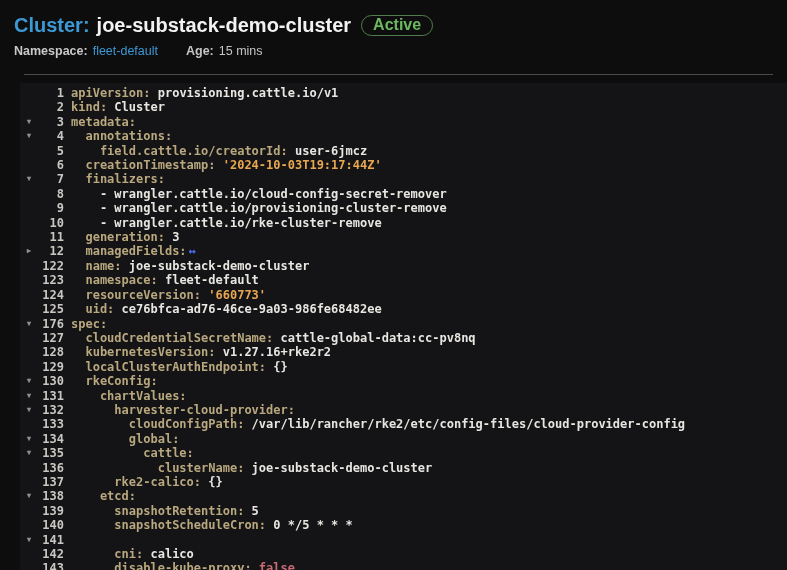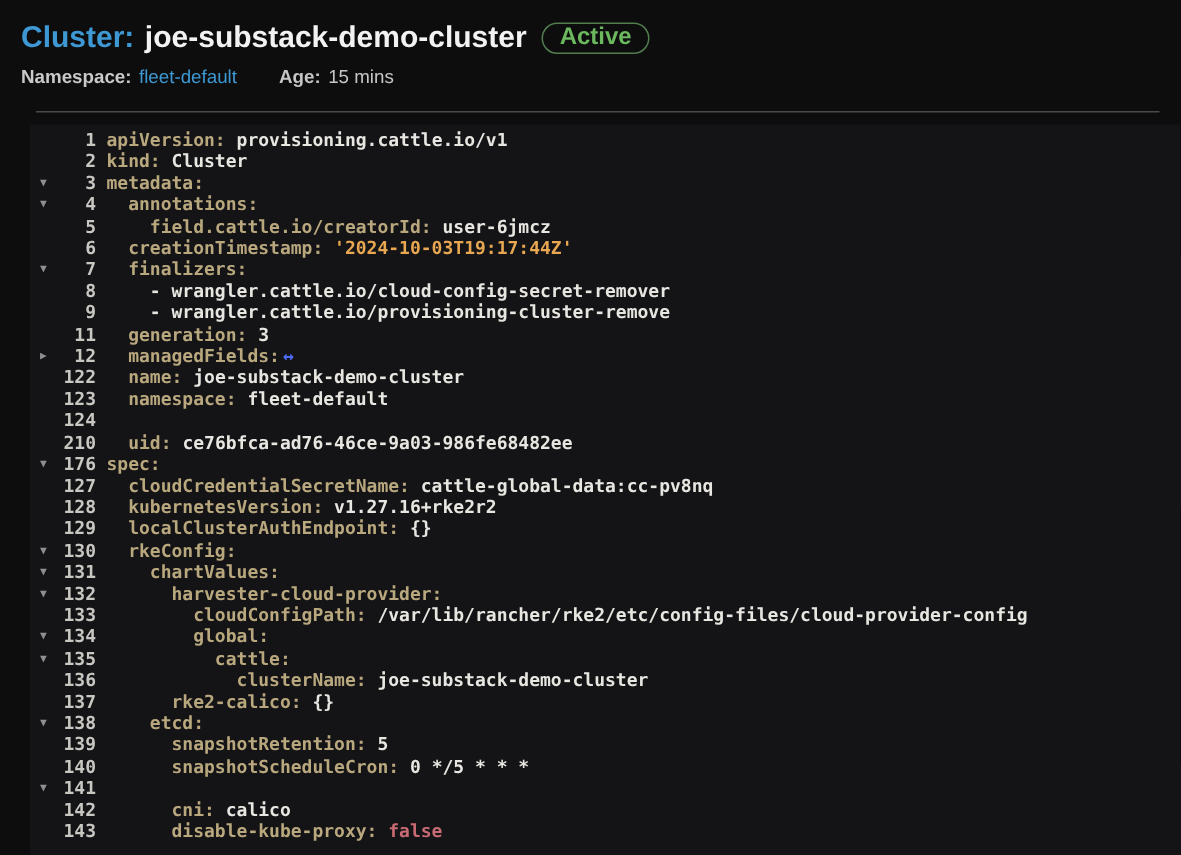--- a/index.html
+++ b/index.html
@@ -86,26 +86,27 @@
   <div class="editor">
       <div class="row"><span class="fold"></span><span class="num">1</span><span class="txt"><span class="tk-k">apiVersion:</span><span class="tk-p"> provisioning.cattle.io/v1</span></span></div>
       <div class="row"><span class="fold"></span><span class="num">2</span><span class="txt"><span class="tk-k">kind:</span><span class="tk-p"> Cluster</span></span></div>
       <div class="row"><span class="fold">▼</span><span class="num">3</span><span class="txt"><span class="tk-k">metadata:</span></span></div>
       <div class="row"><span class="fold">▼</span><span class="num">4</span><span class="txt"><span class="tk-k">  annotations:</span></span></div>
       <div class="row"><span class="fold"></span><span class="num">5</span><span class="txt"><span class="tk-k">    field.cattle.io/creatorId:</span><span class="tk-p"> user-6jmcz</span></span></div>
       <div class="row"><span class="fold"></span><span class="num">6</span><span class="txt"><span class="tk-k">  creationTimestamp:</span><span class="tk-s"> '2024-10-03T19:17:44Z'</span></span></div>
       <div class="row"><span class="fold">▼</span><span class="num">7</span><span class="txt"><span class="tk-k">  finalizers:</span></span></div>
       <div class="row"><span class="fold"></span><span class="num">8</span><span class="txt"><span class="tk-p">    - wrangler.cattle.io/cloud-config-secret-remover</span></span></div>
       <div class="row"><span class="fold"></span><span class="num">9</span><span class="txt"><span class="tk-p">    - wrangler.cattle.io/provisioning-cluster-remove</span></span></div>
+      <div class="row"><span class="fold"></span><span class="num">10</span><span class="txt"><span class="tk-p">    - wrangler.cattle.io/rke-cluster-remove</span></span></div>
       <div class="row"><span class="fold"></span><span class="num">11</span><span class="txt"><span class="tk-k">  generation:</span><span class="tk-p"> 3</span></span></div>
       <div class="row"><span class="fold">▶</span><span class="num">12</span><span class="txt"><span class="tk-k">  managedFields:</span><span class="tk-m">↔</span></span></div>
       <div class="row"><span class="fold"></span><span class="num">122</span><span class="txt"><span class="tk-k">  name:</span><span class="tk-p"> joe-substack-demo-cluster</span></span></div>
       <div class="row"><span class="fold"></span><span class="num">123</span><span class="txt"><span class="tk-k">  namespace:</span><span class="tk-p"> fleet-default</span></span></div>
-      <div class="row"><span class="fold"></span><span class="num">124</span></div>
-      <div class="row"><span class="fold"></span><span class="num">210</span><span class="txt"><span class="tk-k">  uid:</span><span class="tk-p"> ce76bfca-ad76-46ce-9a03-986fe68482ee</span></span></div>
+      <div class="row"><span class="fold"></span><span class="num">124</span><span class="txt"><span class="tk-k">  resourceVersion:</span><span class="tk-s"> '660773'</span></span></div>
+      <div class="row"><span class="fold"></span><span class="num">125</span><span class="txt"><span class="tk-k">  uid:</span><span class="tk-p"> ce76bfca-ad76-46ce-9a03-986fe68482ee</span></span></div>
       <div class="row"><span class="fold">▼</span><span class="num">176</span><span class="txt"><span class="tk-k">spec:</span></span></div>
       <div class="row"><span class="fold"></span><span class="num">127</span><span class="txt"><span class="tk-k">  cloudCredentialSecretName:</span><span class="tk-p"> cattle-global-data:cc-pv8nq</span></span></div>
       <div class="row"><span class="fold"></span><span class="num">128</span><span class="txt"><span class="tk-k">  kubernetesVersion:</span><span class="tk-p"> v1.27.16+rke2r2</span></span></div>
       <div class="row"><span class="fold"></span><span class="num">129</span><span class="txt"><span class="tk-k">  localClusterAuthEndpoint:</span><span class="tk-p"> {}</span></span></div>
       <div class="row"><span class="fold">▼</span><span class="num">130</span><span class="txt"><span class="tk-k">  rkeConfig:</span></span></div>
       <div class="row"><span class="fold">▼</span><span class="num">131</span><span class="txt"><span class="tk-k">    chartValues:</span></span></div>
       <div class="row"><span class="fold">▼</span><span class="num">132</span><span class="txt"><span class="tk-k">      harvester-cloud-provider:</span></span></div>
       <div class="row"><span class="fold"></span><span class="num">133</span><span class="txt"><span class="tk-k">        cloudConfigPath:</span><span class="tk-p"> /var/lib/rancher/rke2/etc/config-files/cloud-provider-config</span></span></div>
       <div class="row"><span class="fold">▼</span><span class="num">134</span><span class="txt"><span class="tk-k">        global:</span></span></div>
       <div class="row"><span class="fold">▼</span><span class="num">135</span><span class="txt"><span class="tk-k">          cattle:</span></span></div>

